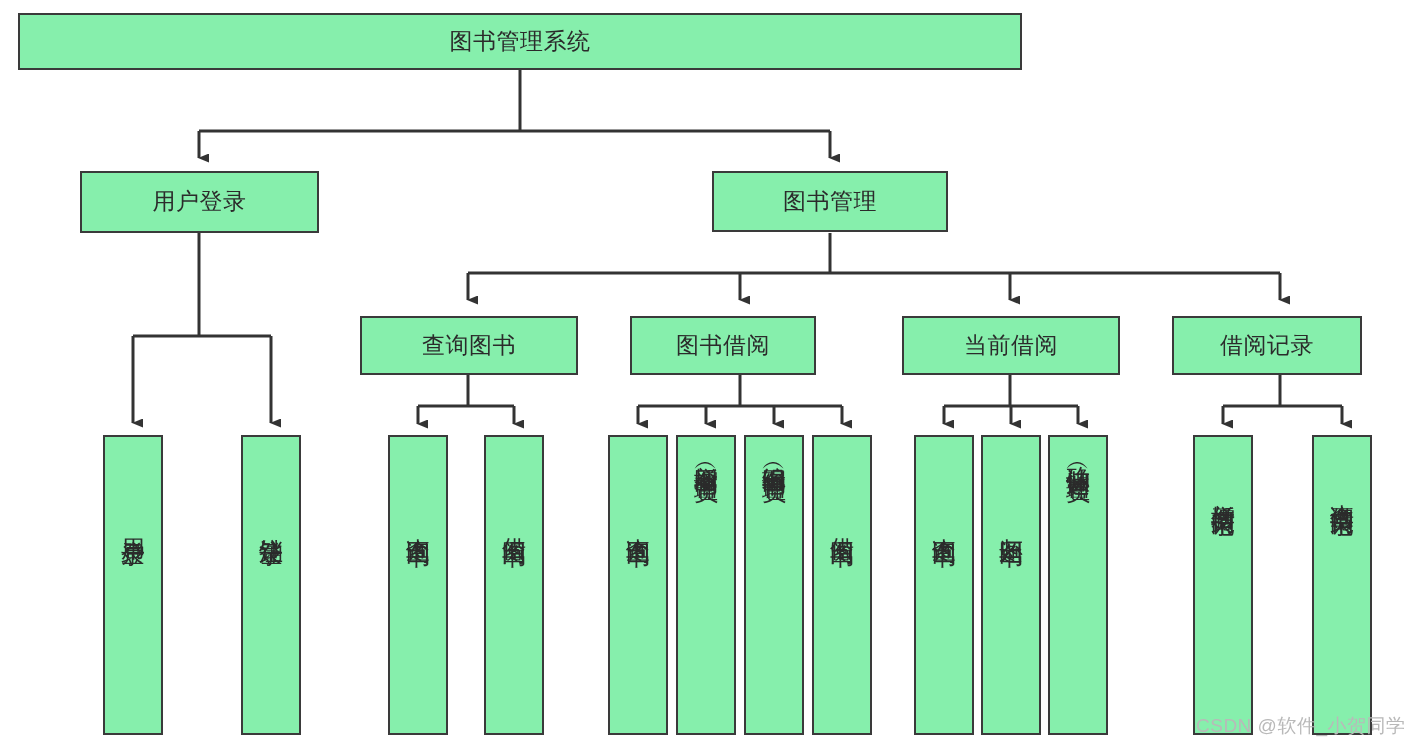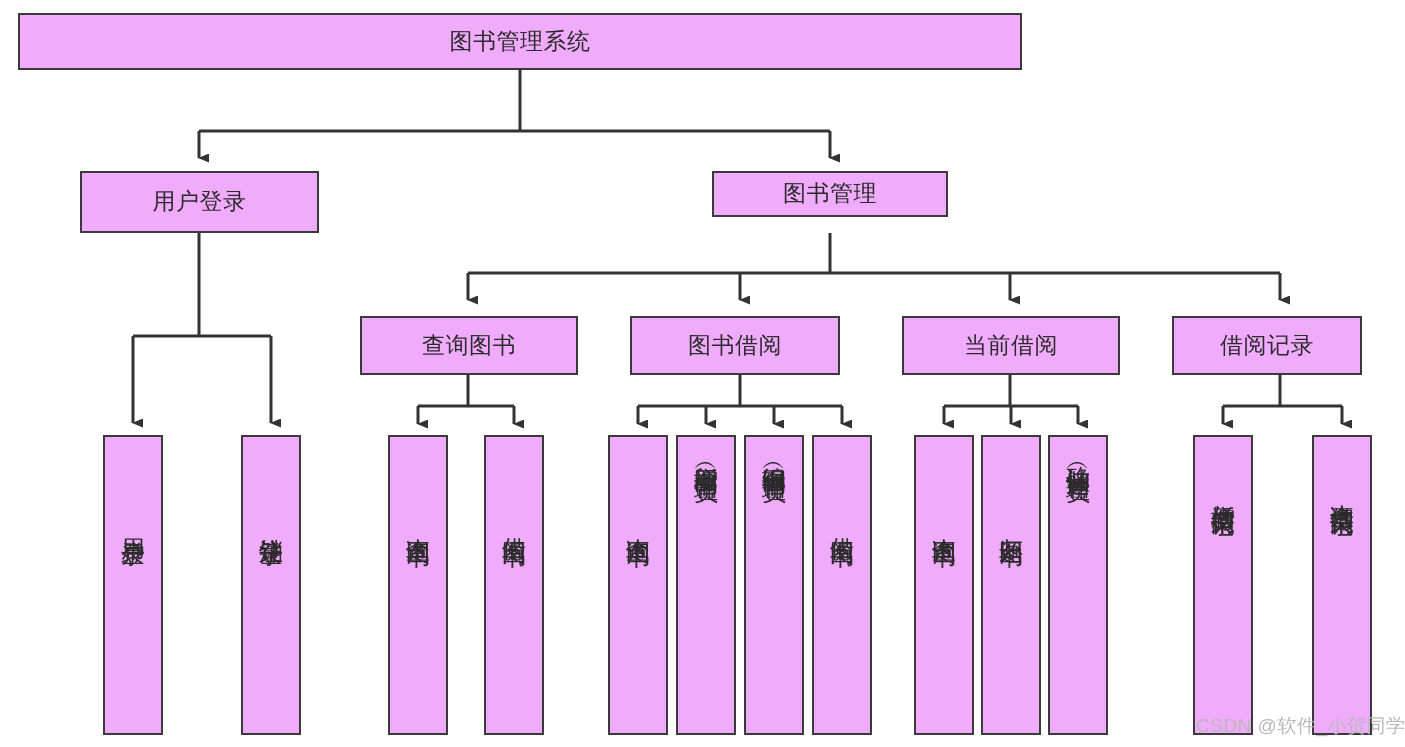--- a/index.html
+++ b/index.html
@@ -22,21 +22,21 @@
     left: 0;
     top: 0;
     width: 1405px;
     height: 747px;
     pointer-events: none;
   }
   .node {
     position: absolute;
     box-sizing: border-box;
     border: 2.5px solid #3a3a3a;
-    background: #f0abfc;
+    background: #86efac;
     display: flex;
     align-items: center;
     justify-content: center;
     color: #2b2b2b;
   }
   .node .label {
     display: block;
     text-align: center;
     line-height: 1.18;
     letter-spacing: 0.5px;
@@ -133,28 +133,28 @@
     </g>
   </svg>
 
   <div class="node root horiz" style="left:18px; top:13px; width:1004px; height:57px;">
     <span class="label">图书管理系统</span>
   </div>
 
   <div class="node horiz" style="left:80px; top:171px; width:239px; height:62px;">
     <span class="label">用户登录</span>
   </div>
-  <div class="node horiz" style="left:712px; top:171px; width:236px; height:46px;">
+  <div class="node horiz" style="left:712px; top:171px; width:236px; height:61px;">
     <span class="label">图书管理</span>
   </div>
 
   <div class="node horiz" style="left:360px; top:316px; width:218px; height:59px;">
     <span class="label">查询图书</span>
   </div>
-  <div class="node horiz" style="left:630px; top:316px; width:210px; height:59px;">
+  <div class="node horiz" style="left:630px; top:316px; width:186px; height:59px;">
     <span class="label">图书借阅</span>
   </div>
   <div class="node horiz" style="left:902px; top:316px; width:218px; height:59px;">
     <span class="label">当前借阅</span>
   </div>
   <div class="node horiz" style="left:1172px; top:316px; width:190px; height:59px;">
     <span class="label">借阅记录</span>
   </div>
 
   <div class="node vert mid" style="left:103px; top:435px; width:60px; height:300px;">

